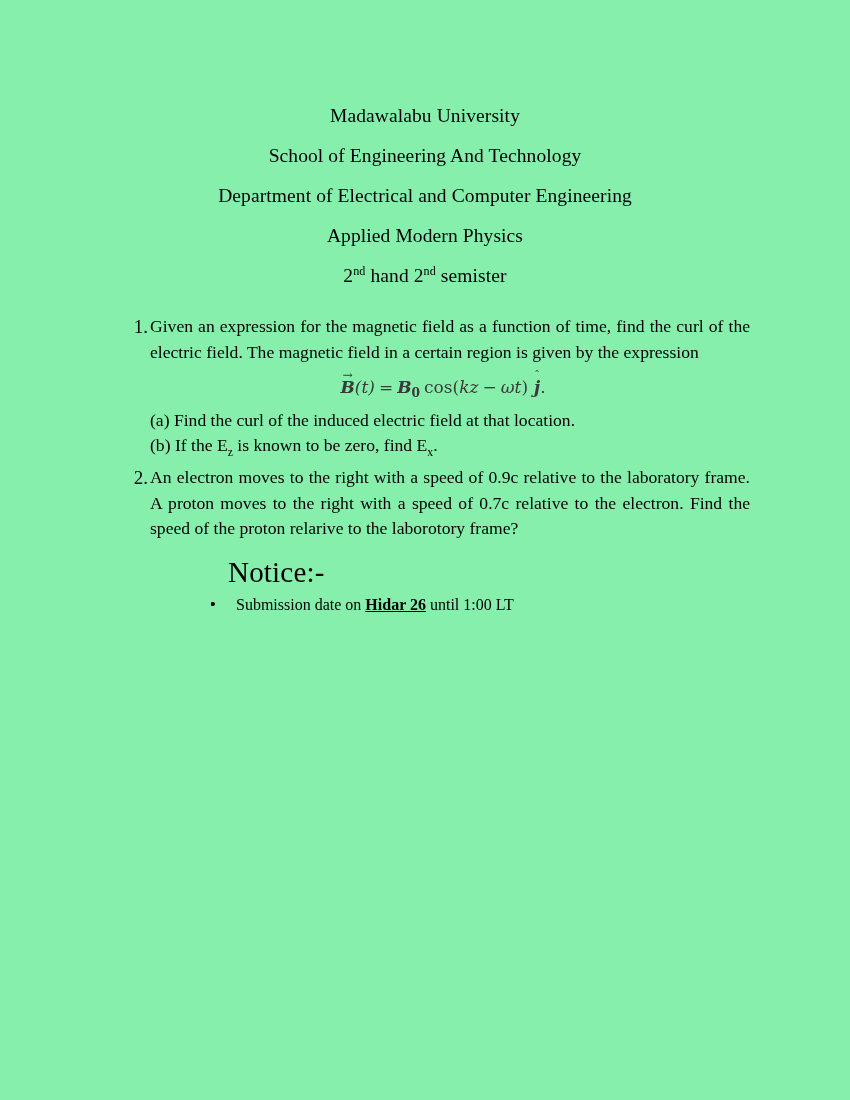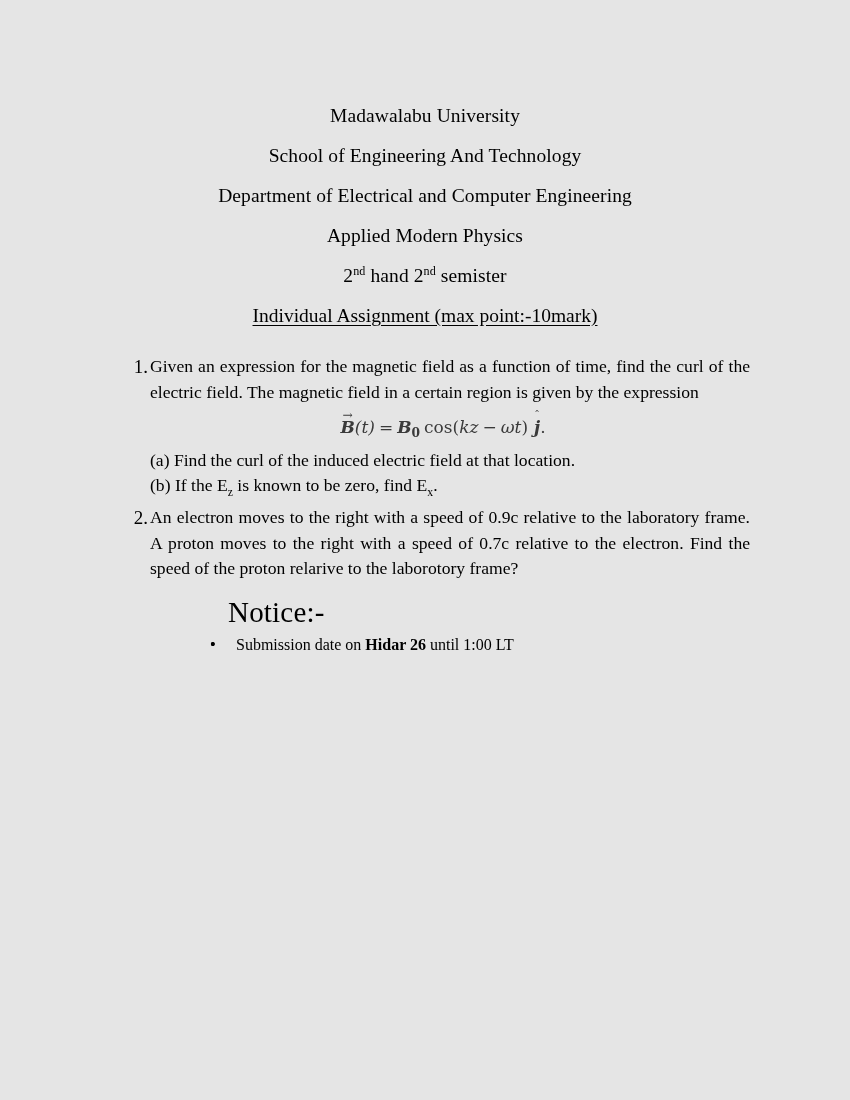--- a/index.html
+++ b/index.html
@@ -14,21 +14,21 @@
     font-family: "Liberation Serif", "DejaVu Serif", serif;
     color: #000000;
     overflow: hidden;
   }
   .page {
     position: absolute;
     left: 0;
     top: 0;
     width: 850px;
     height: 1100px;
-    background: #e5e5e5;
+    background: #86efac;
   }
   .content {
     position: absolute;
     left: 100px;
     top: 96px;
     width: 650px;
   }
 
   
   .doc-header {
@@ -173,35 +173,34 @@
     font-size: 16px;
     line-height: 24px;
   }
   .notice-bullet {
     position: absolute;
     left: 110px;
     top: 0;
     font-size: 16px;
     line-height: 24px;
   }
-  .notice-item b { font-weight: bold; }
+  .notice-item b { font-weight: bold; text-decoration: underline; }
 </style>
 </head>
 <body>
 
 <div class="page">
   <div class="content">
 
     <div class="doc-header">
       <div class="hdr-line">Madawalabu University</div>
       <div class="hdr-line">School of Engineering And Technology</div>
       <div class="hdr-line">Department of Electrical and Computer Engineering</div>
       <div class="hdr-line">Applied Modern Physics</div>
       <div class="hdr-line"><span>2</span><sup>nd</sup><span> hand </span><span>2</span><sup>nd</sup><span> semister</span></div>
-      <div class="hdr-underlined"><span class="u">Individual Assignment (max point:-10mark)</span></div>
     </div>
 
     <ol class="qlist">
       <li class="qitem q1">
         <span class="qnum">1.</span><span>Given an expression for the magnetic field as a function of time, find the curl of the electric field. The magnetic field in a certain region is given by the expression</span>
       </li>
     </ol>
 
     <div class="formula-wrap">
       <span class="formula"><span class="vecB"><span class="arrow">→</span><span>B</span></span><span class="it">(t)</span><span class="sp"></span><span>=</span><span class="sp"></span><span class="bold it">B</span><span class="bsub bold">0</span><span class="sp"></span><span>cos(</span><span class="it">kz</span><span class="sp"></span><span>−</span><span class="sp"></span><span class="it">ωt</span><span>)</span><span class="sp"></span><span class="hatj"><span class="hat">ˆ</span><span>j</span></span><span>.</span></span>

